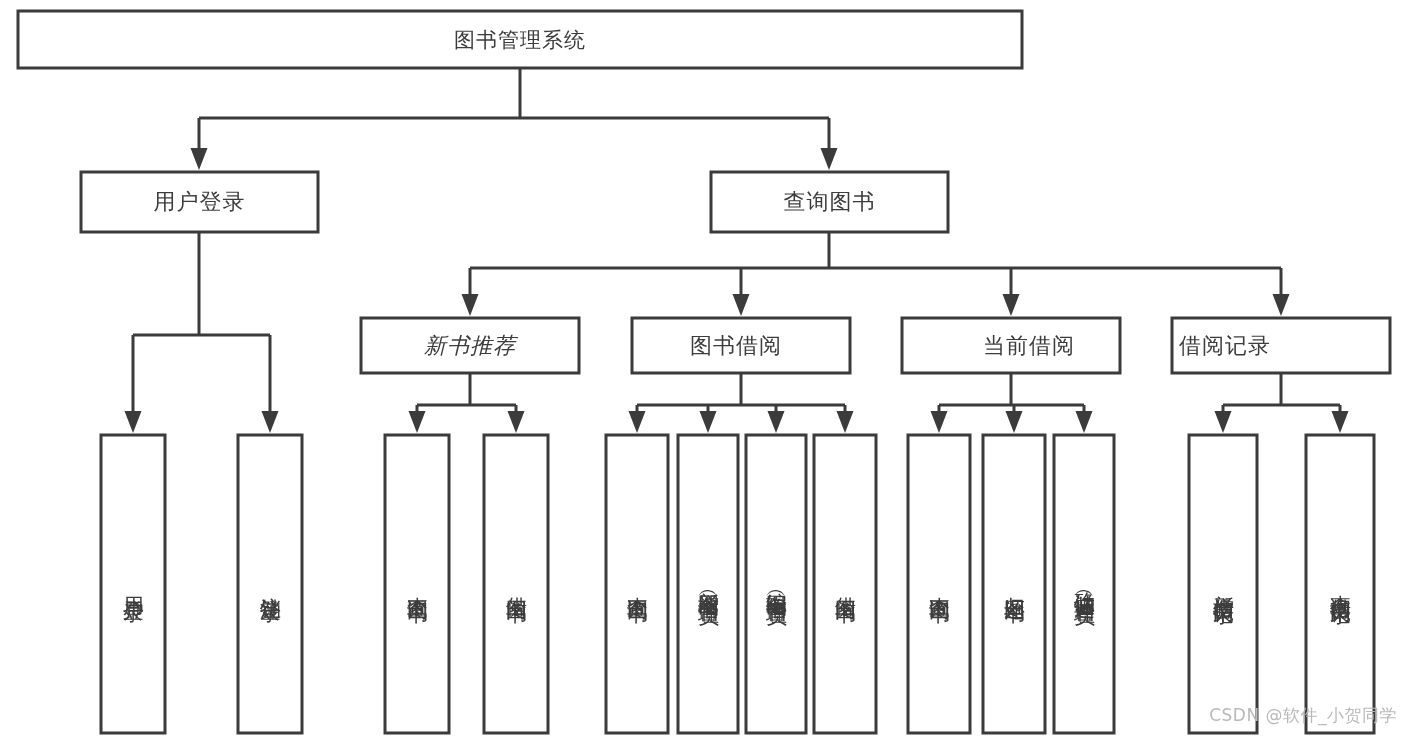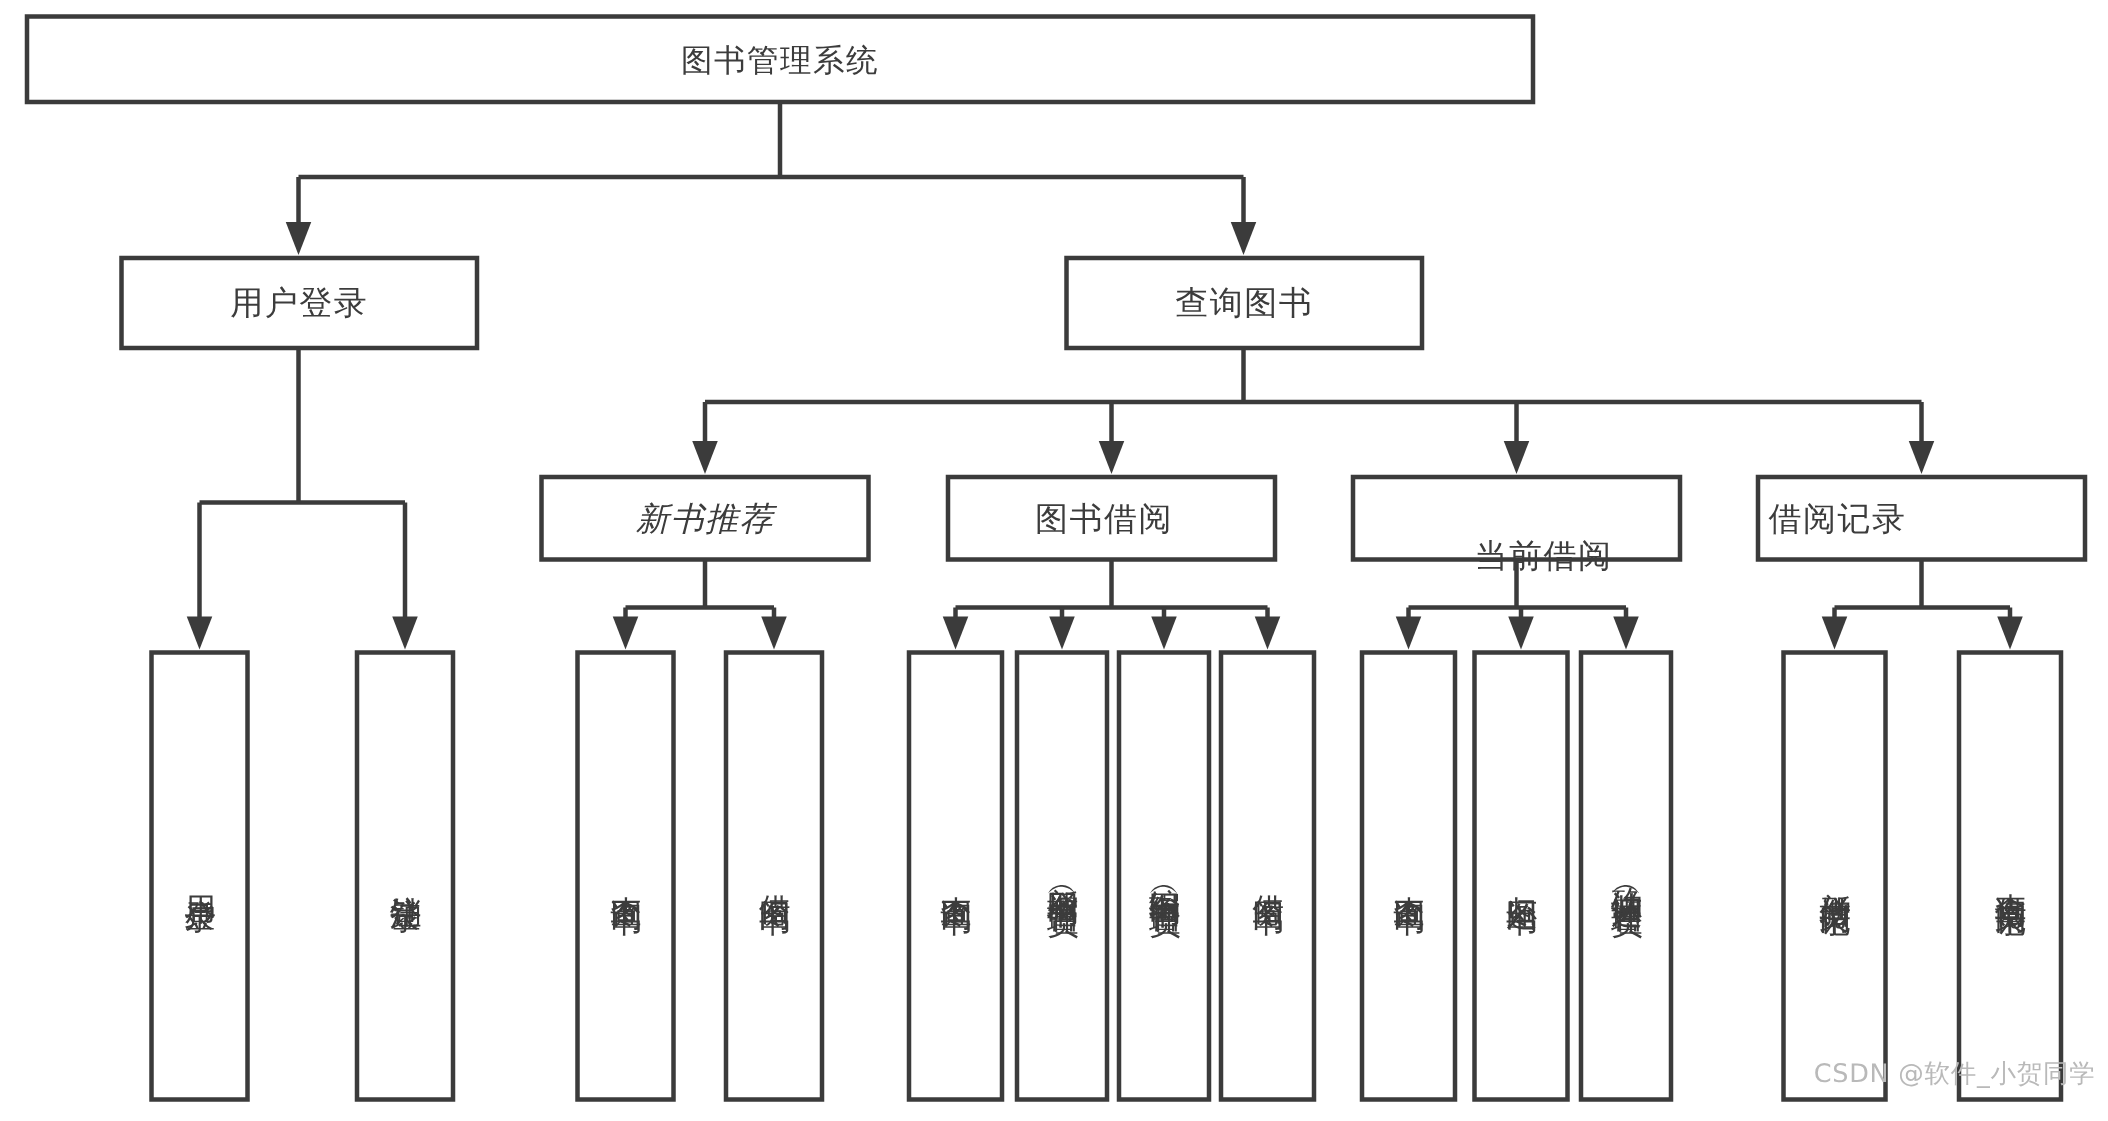--- a/index.html
+++ b/index.html
@@ -184,21 +184,21 @@
       </div>
       <div class="horiz-text-holder" style="left: 711px; top: 172px; width: 237px; height: 60px;">
         <div class="horiz-text">查询图书</div>
       </div>
       <div class="horiz-text-holder" style="left: 361px; top: 318px; width: 218px; height: 55px; font-style: italic;">
         <div class="horiz-text">新书推荐</div>
       </div>
       <div class="horiz-text-holder" style="left: 632px; top: 318px; width: 208px; height: 55px;">
         <div class="horiz-text">图书借阅</div>
       </div>
-      <div class="horiz-text-holder" style="left: 902px; top: 318px; width: 254px; height: 55px; margin-top: 25px;">
+      <div class="horiz-text-holder" style="left: 902px; top: 318px; width: 254px; height: 55px;">
         <div class="horiz-text">当前借阅</div>
       </div>
       <div class="horiz-text-holder" style="left: 1116px; top: 318px; width: 218px; height: 55px;">
         <div class="horiz-text">借阅记录</div>
       </div>
       <div class="vert-text-holder" style="left: 101px; top: 435px; width: 64px; height: 298px;">
         <div class="vert-text">用户登录</div>
       </div>
       <div class="vert-text-holder" style="left: 238px; top: 435px; width: 64px; height: 298px;">
         <div class="vert-text">注销登录</div>

